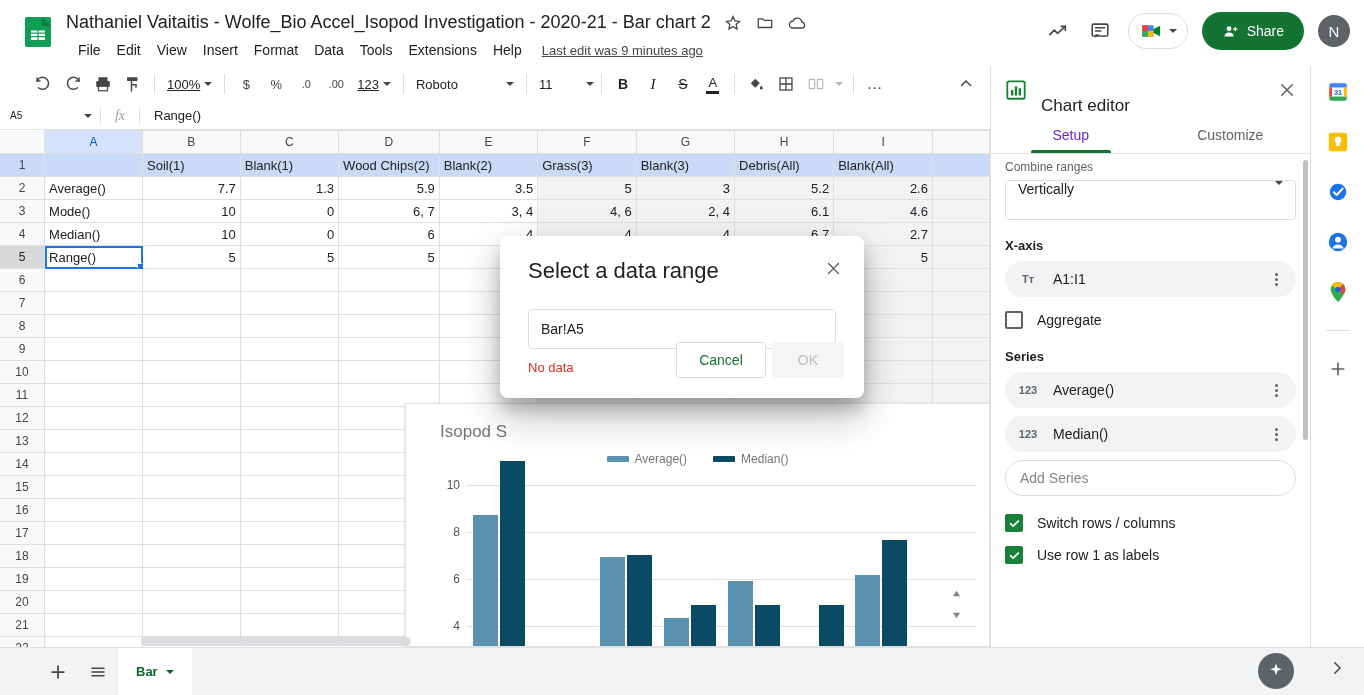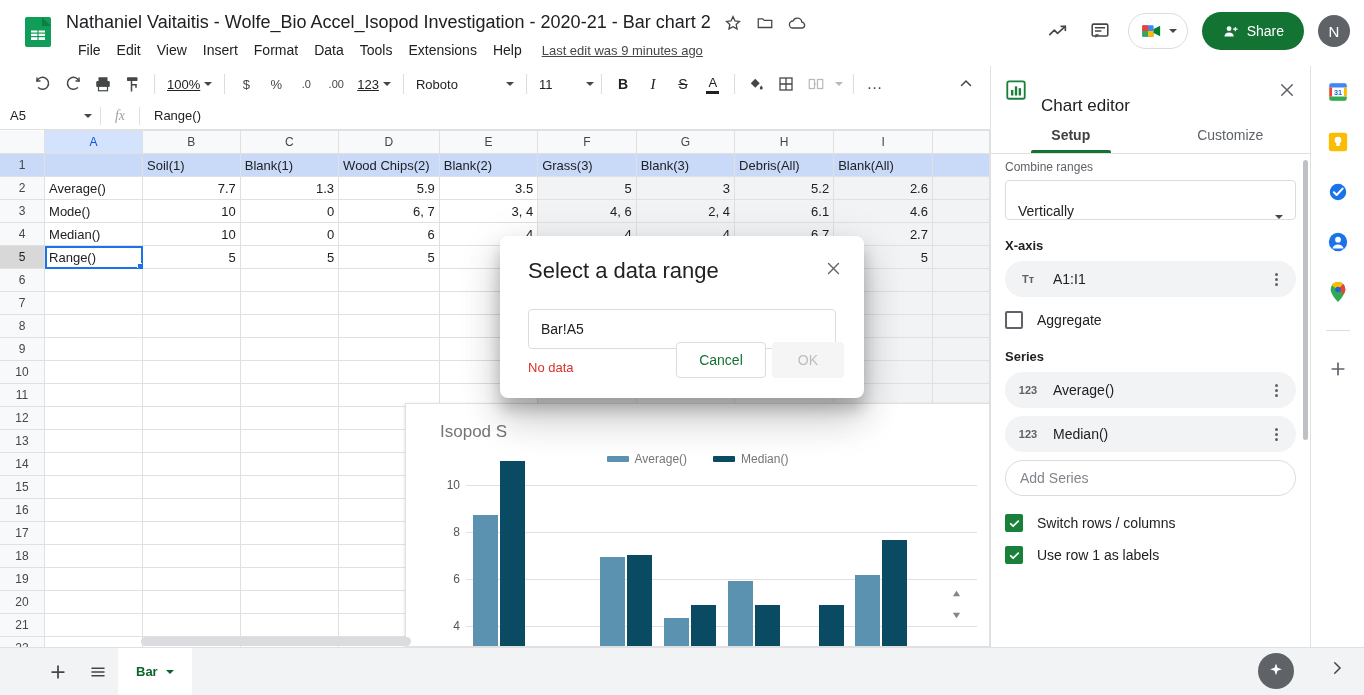--- a/index.html
+++ b/index.html
@@ -46,21 +46,21 @@
     border-radius:4px; cursor:pointer; font-size:13px; color:#202124; padding:0 6px;gap:34px; }
   .caret { width:0;height:0;border-left:4px solid transparent;border-right:4px solid transparent;
     border-top:4px solid #444746; }
   .collapse-btn { position:absolute; right:10px; top:4px; width:28px; height:28px;
     display:flex;align-items:center;justify-content:center;border-radius:50%;cursor:pointer;}
 
   
   .fbar { position:absolute; left:0; top:102px; width:990px; height:28px;
     display:flex; align-items:center; border-bottom:1px solid #e0e0e0; background:#fff;}
   .namebox { width:100px; height:100%; display:flex; align-items:center; justify-content:space-between;
-    padding:0 8px 0 10px; font-size:13px; color:#202124; cursor:text; }
+    padding:0 8px 0 10px; font-size:10px; color:#202124; cursor:text; }
   .fx { width:40px; text-align:center; font-size:14px; color:#9aa0a6; font-style:italic;
     font-family:"Liberation Serif", serif; border-left:1px solid #e0e0e0; border-right:1px solid #e0e0e0;
     height:18px; line-height:18px; }
   .fcontent { padding-left:14px; font-size:13px; color:#202124; }
 
   
   .grid-wrap { position:absolute; left:0; top:130px; width:990px; height:517px; overflow:hidden; background:#fff; }
   table.sheet { border-collapse:collapse; table-layout:fixed; font-size:13px; color:#202124; }
   table.sheet td, table.sheet th { border:1px solid #e0e0e0; height:23px; padding:0 4px;
     font-weight:normal; overflow:hidden; white-space:nowrap; }
@@ -100,26 +100,26 @@
   .hthumb { position:absolute; left:95px; top:2px; width:270px; height:9px; background:#dadce0; border-radius:5px;}
   .arrow-box { position:absolute; width:16px; height:16px; display:flex; align-items:center; justify-content:center;}
 
   
   .panel { position:absolute; right:54px; top:66px; width:320px; height:581px;
     background:#fff; border-left:1px solid #e0e0e0; }
   .panel-head { height:52px; display:flex; align-items:center; padding:0 14px; gap:14px; }
   .panel-title { font-size:17px; color:#202124; flex:1;margin-top:27px; }
   .panel-tabs { display:flex; border-bottom:1px solid #e0e0e0; height:36px; }
   .ptab { flex:1; text-align:center; font-size:14px; color:#5f6368; line-height:34px; cursor:pointer; position:relative;}
-  .ptab.active { color:#404040; font-weight:700; }
+  .ptab.active { color:#6d28d9; font-weight:400; }
   .ptab.active:after { content:''; position:absolute; left:25%; right:25%; bottom:0; height:3px;
     background:#137333; border-radius:2px 2px 0 0;}
   .panel-body { padding:6px 14px 0 14px; position:relative; height:493px; overflow:hidden; }
   .plabel-sm { font-size:12px; color:#5f6368; margin-bottom:6px; }
-  .psel { height:40px; border:1px solid #dadce0; border-radius:4px; display:flex; align-items:flex-end;
+  .psel { height:40px; border:1px solid #dadce0; border-radius:4px; display:flex; align-items:flex-start;
     justify-content:space-between; padding:0 12px; font-size:14px; color:#202124; cursor:pointer; }
   .psec-title { font-size:13px; color:#202124; font-weight:bold; margin:18px 0 8px 0; }
   .chip { height:36px; background:#f1f3f4; border-radius:18px; display:flex; align-items:center;
     padding:0 12px; gap:14px; font-size:14px; color:#202124; margin-bottom:8px; cursor:pointer;}
   .chip .ico { font-size:11px; font-weight:bold; color:#5f6368; width:22px; text-align:center;}
   .chip .nm { flex:1; }
   .kebab { width:16px; display:flex; flex-direction:column; align-items:center; gap:2px; cursor:pointer;}
   .kebab i { width:3px;height:3px;border-radius:50%;background:#5f6368; display:block;}
   .addseries { height:36px; border:1px solid #dadce0; border-radius:18px; display:flex; align-items:center;
     padding:0 14px; font-size:14px; color:#80868b; cursor:pointer; margin-bottom:18px;}

